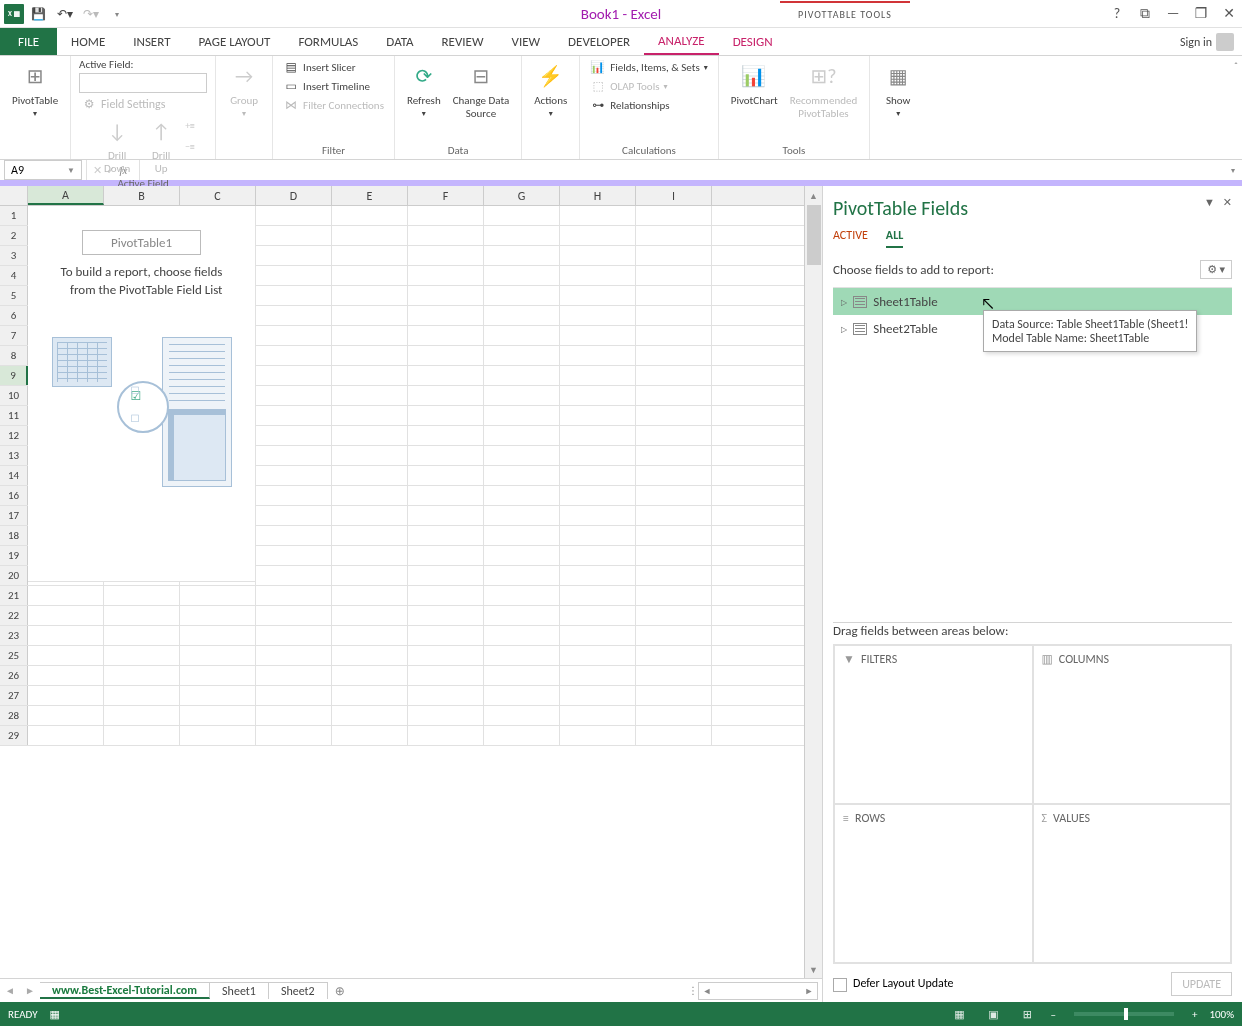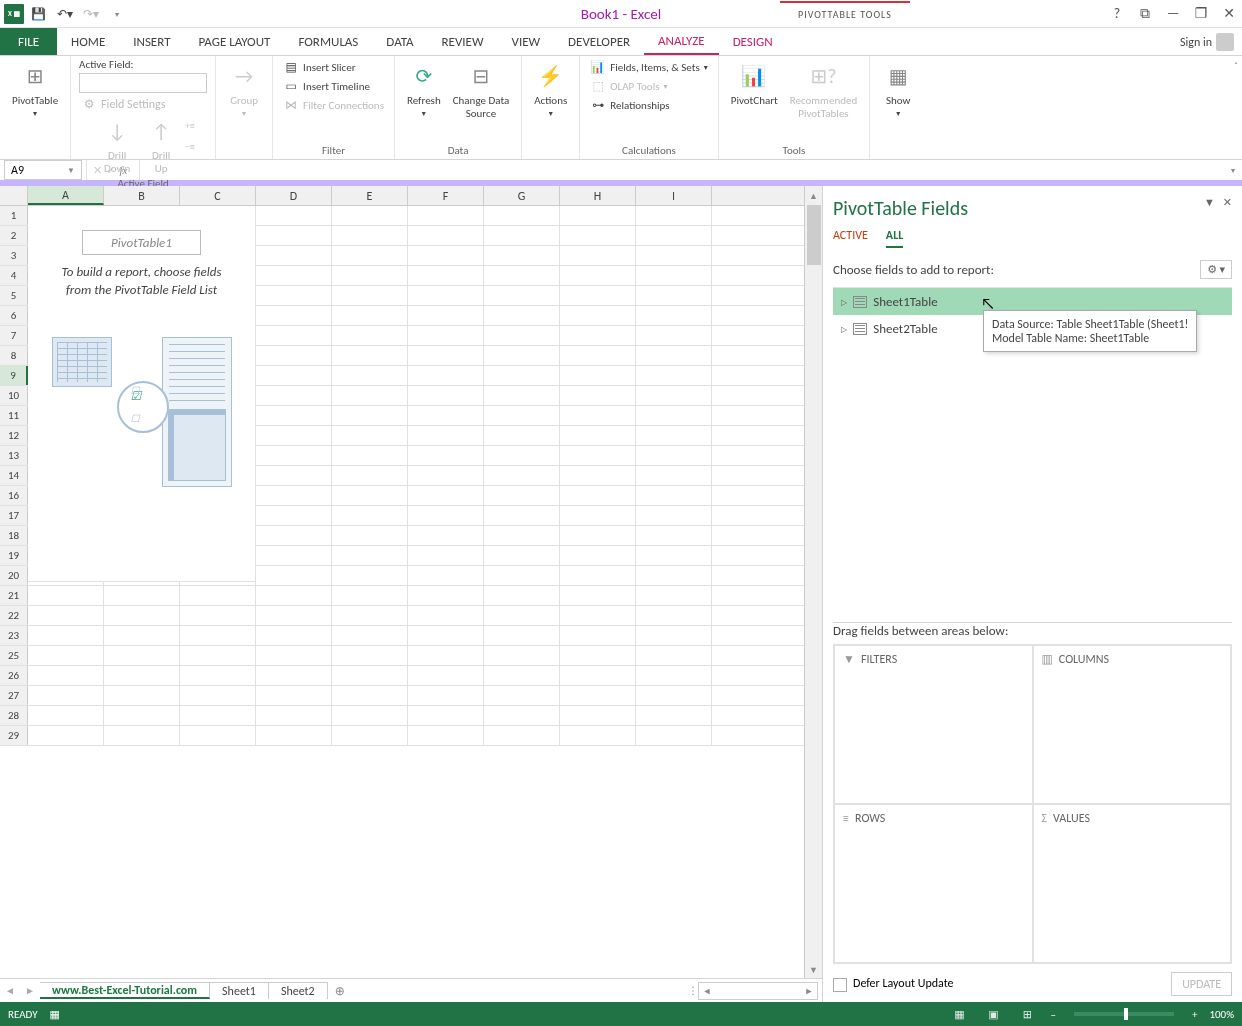--- a/index.html
+++ b/index.html
@@ -56,21 +56,21 @@
 .ch{width:76px;border-right:1px solid #ccc;display:flex;align-items:center;justify-content:center;font-size:12px;color:#444}
 .ch.sel{background:#d8e8d8;border-bottom:2px solid #217346}
 .rowsarea{flex:1;overflow:hidden;position:relative}
 .row{height:20px;display:flex;border-bottom:1px solid #e1e1e1}
 .rh{width:28px;border-right:1px solid #ccc;background:#f0f0f0;display:flex;align-items:center;justify-content:center;font-size:11px;color:#444}
 .rh.sel{background:#d8e8d8;border-right:2px solid #217346}
 .cell{width:76px;border-right:1px solid #e1e1e1}
 
 .pivot-placeholder{position:absolute;left:28px;top:0;width:228px;padding:10px 6px;border-right:1px solid #e1e1e1;border-bottom:1px solid #e1e1e1;background:#fff;display:flex;flex-direction:column;align-items:center;gap:8px}
 .pivot-titlebox{border:1px solid #bbb;padding:4px 28px;color:#888;font-size:13px;margin-top:14px}
-.pivot-msg{font-size:13px;color:#444;text-align:center;line-height:1.4;padding:0 4px}
+.pivot-msg{font-size:13px;color:#444;text-align:right;line-height:1.4;padding:0 4px}
 .pivot-illus{margin-top:30px;width:180px;height:150px;position:relative}
 .illus-src{position:absolute;left:0;top:0;width:60px;height:50px;background:#dde8f3;border:1px solid #a7c0d8}
 .illus-src::before{content:"";position:absolute;inset:4px;background:repeating-linear-gradient(#a7c0d8 0 1px,transparent 1px 6px),repeating-linear-gradient(90deg,#a7c0d8 0 1px,transparent 1px 10px)}
 .illus-dst{position:absolute;right:0;top:0;width:70px;height:150px;background:#eef3f8;border:1px solid #a7c0d8}
 .illus-dst::before{content:"";position:absolute;top:6px;left:6px;right:6px;height:60px;background:repeating-linear-gradient(#a7c0d8 0 1px,transparent 1px 7px)}
 .illus-dst::after{content:"";position:absolute;bottom:6px;left:6px;right:6px;height:70px;background:linear-gradient(#dde8f3,#dde8f3);outline:1px solid #a7c0d8;box-shadow:inset 30px 0 0 -25px #a7c0d8,inset 0 30px 0 -25px #a7c0d8}
 .illus-mag{position:absolute;left:65px;top:44px;width:52px;height:52px;border:2px solid #a7c0d8;border-radius:50%;background:#fff}
 .illus-mag::before{content:"☑";position:absolute;left:12px;top:6px;font-size:12px;color:#4a8}
 .illus-mag::after{content:"☐\A☐";white-space:pre;position:absolute;left:12px;top:-6px;font-size:10px;color:#a7c0d8;line-height:28px}
 
@@ -656,21 +656,21 @@
               <div class="cell"></div>
               <div class="cell"></div>
               <div class="cell"></div>
               <div class="cell"></div>
               <div class="cell"></div>
               <div class="cell"></div>
               <div class="cell"></div>
               <div class="cell"></div>
             </div>
             <div class="sel-cell" style="left: 28px; top: 160px;"></div>
-            <div class="pivot-placeholder" style="height: 376px; font-style: italic;">
+            <div class="pivot-placeholder" style="height: 376px;">
   <div class="pivot-titlebox">PivotTable1</div>
   <div class="pivot-msg">To build a report, choose fields<br>from the PivotTable Field List</div>
   <div class="pivot-illus">
     <div class="illus-src"></div>
                 <div class="illus-dst"></div>
                 <div class="illus-mag"></div>
   </div>
             </div>
           </div>
       </div>

